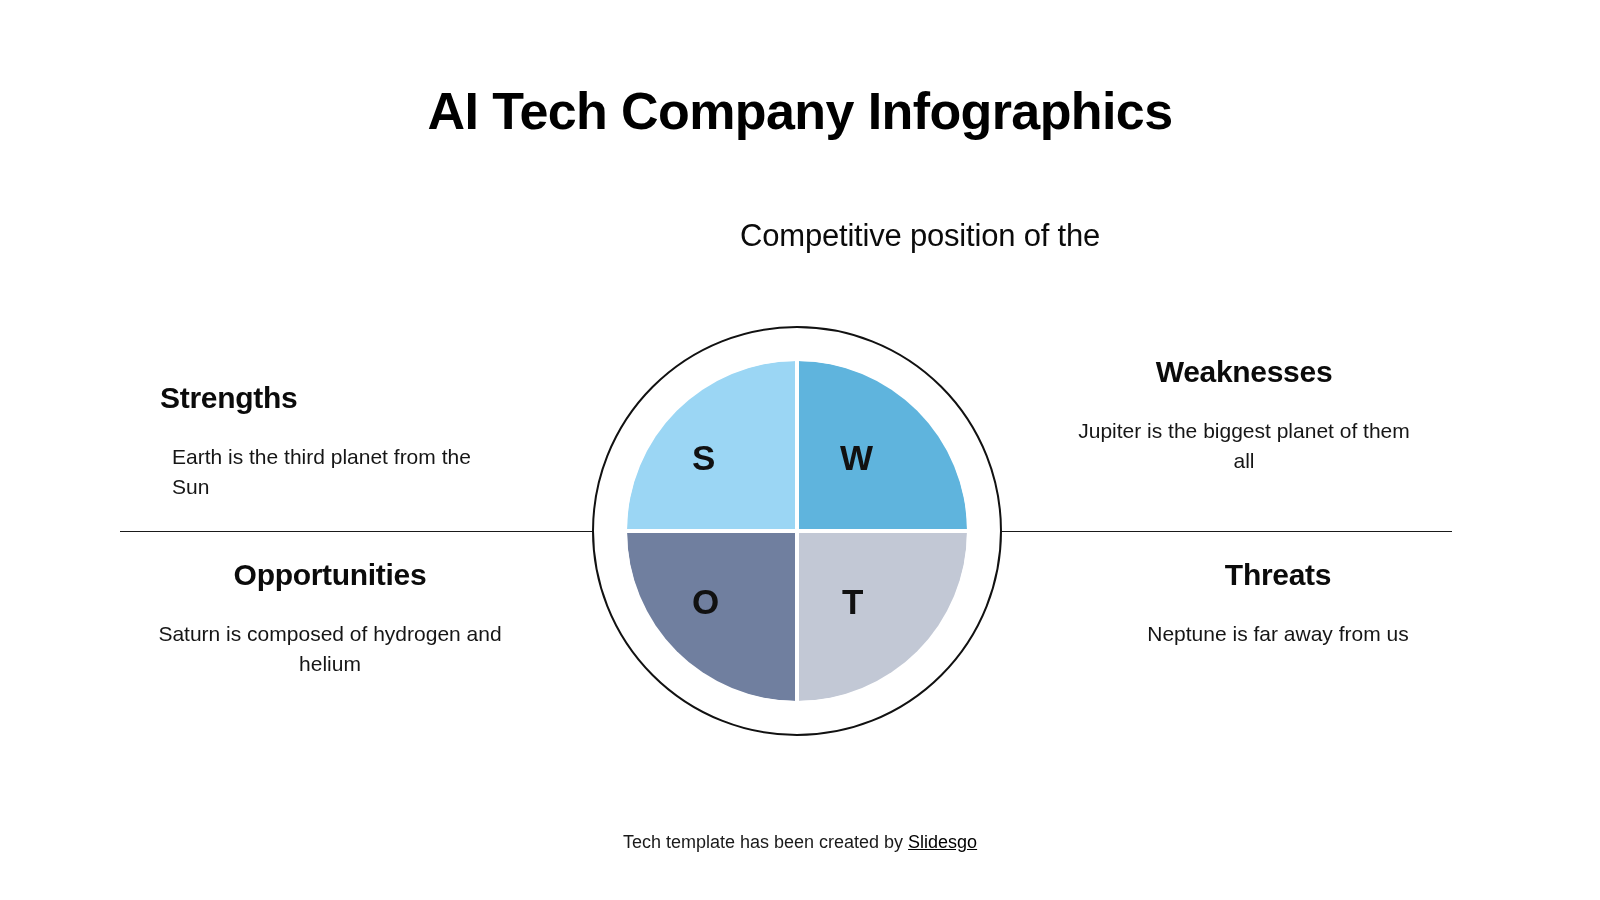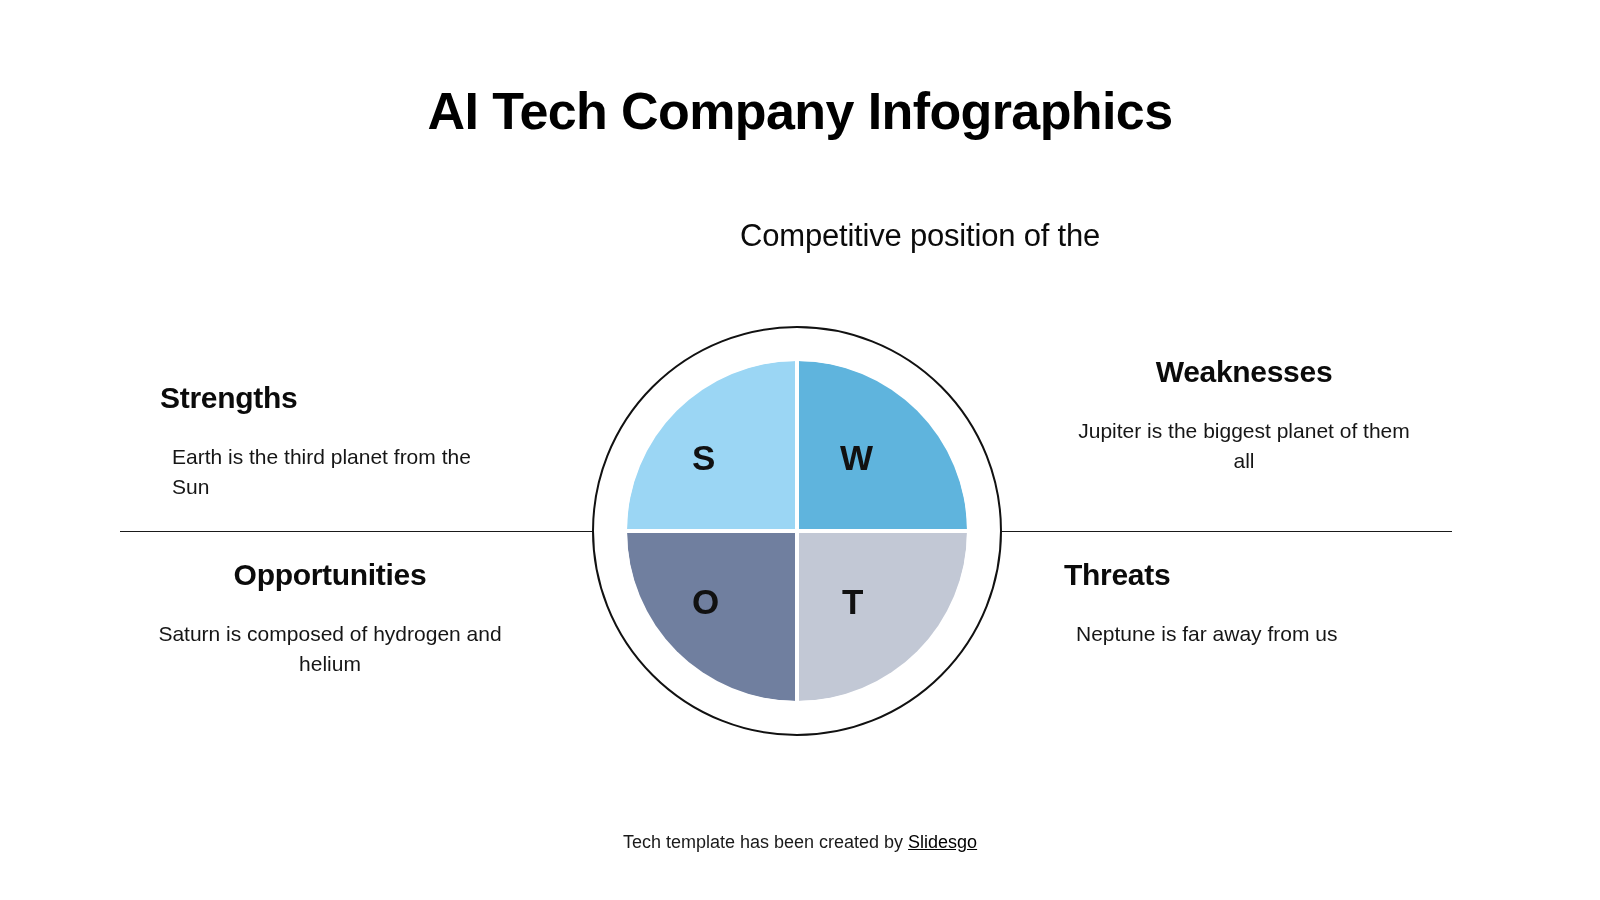--- a/index.html
+++ b/index.html
@@ -136,22 +136,22 @@
   }
   .text-weaknesses {
     left: 1054px; top: 354px; width: 380px;
     text-align: center;
   }
   .text-opportunities {
     left: 140px; top: 557px; width: 380px;
     text-align: center;
   }
   .text-threats {
-    left: 1064px; top: 557px; width: 380px;
-    text-align: left;
+    left: 1088px; top: 557px; width: 380px;
+    text-align: center;
   }
 
   
   .footer-credit {
     position: absolute;
     top: 832px;
     left: 0;
     width: 1600px;
     text-align: center;
     font-size: 18px;

